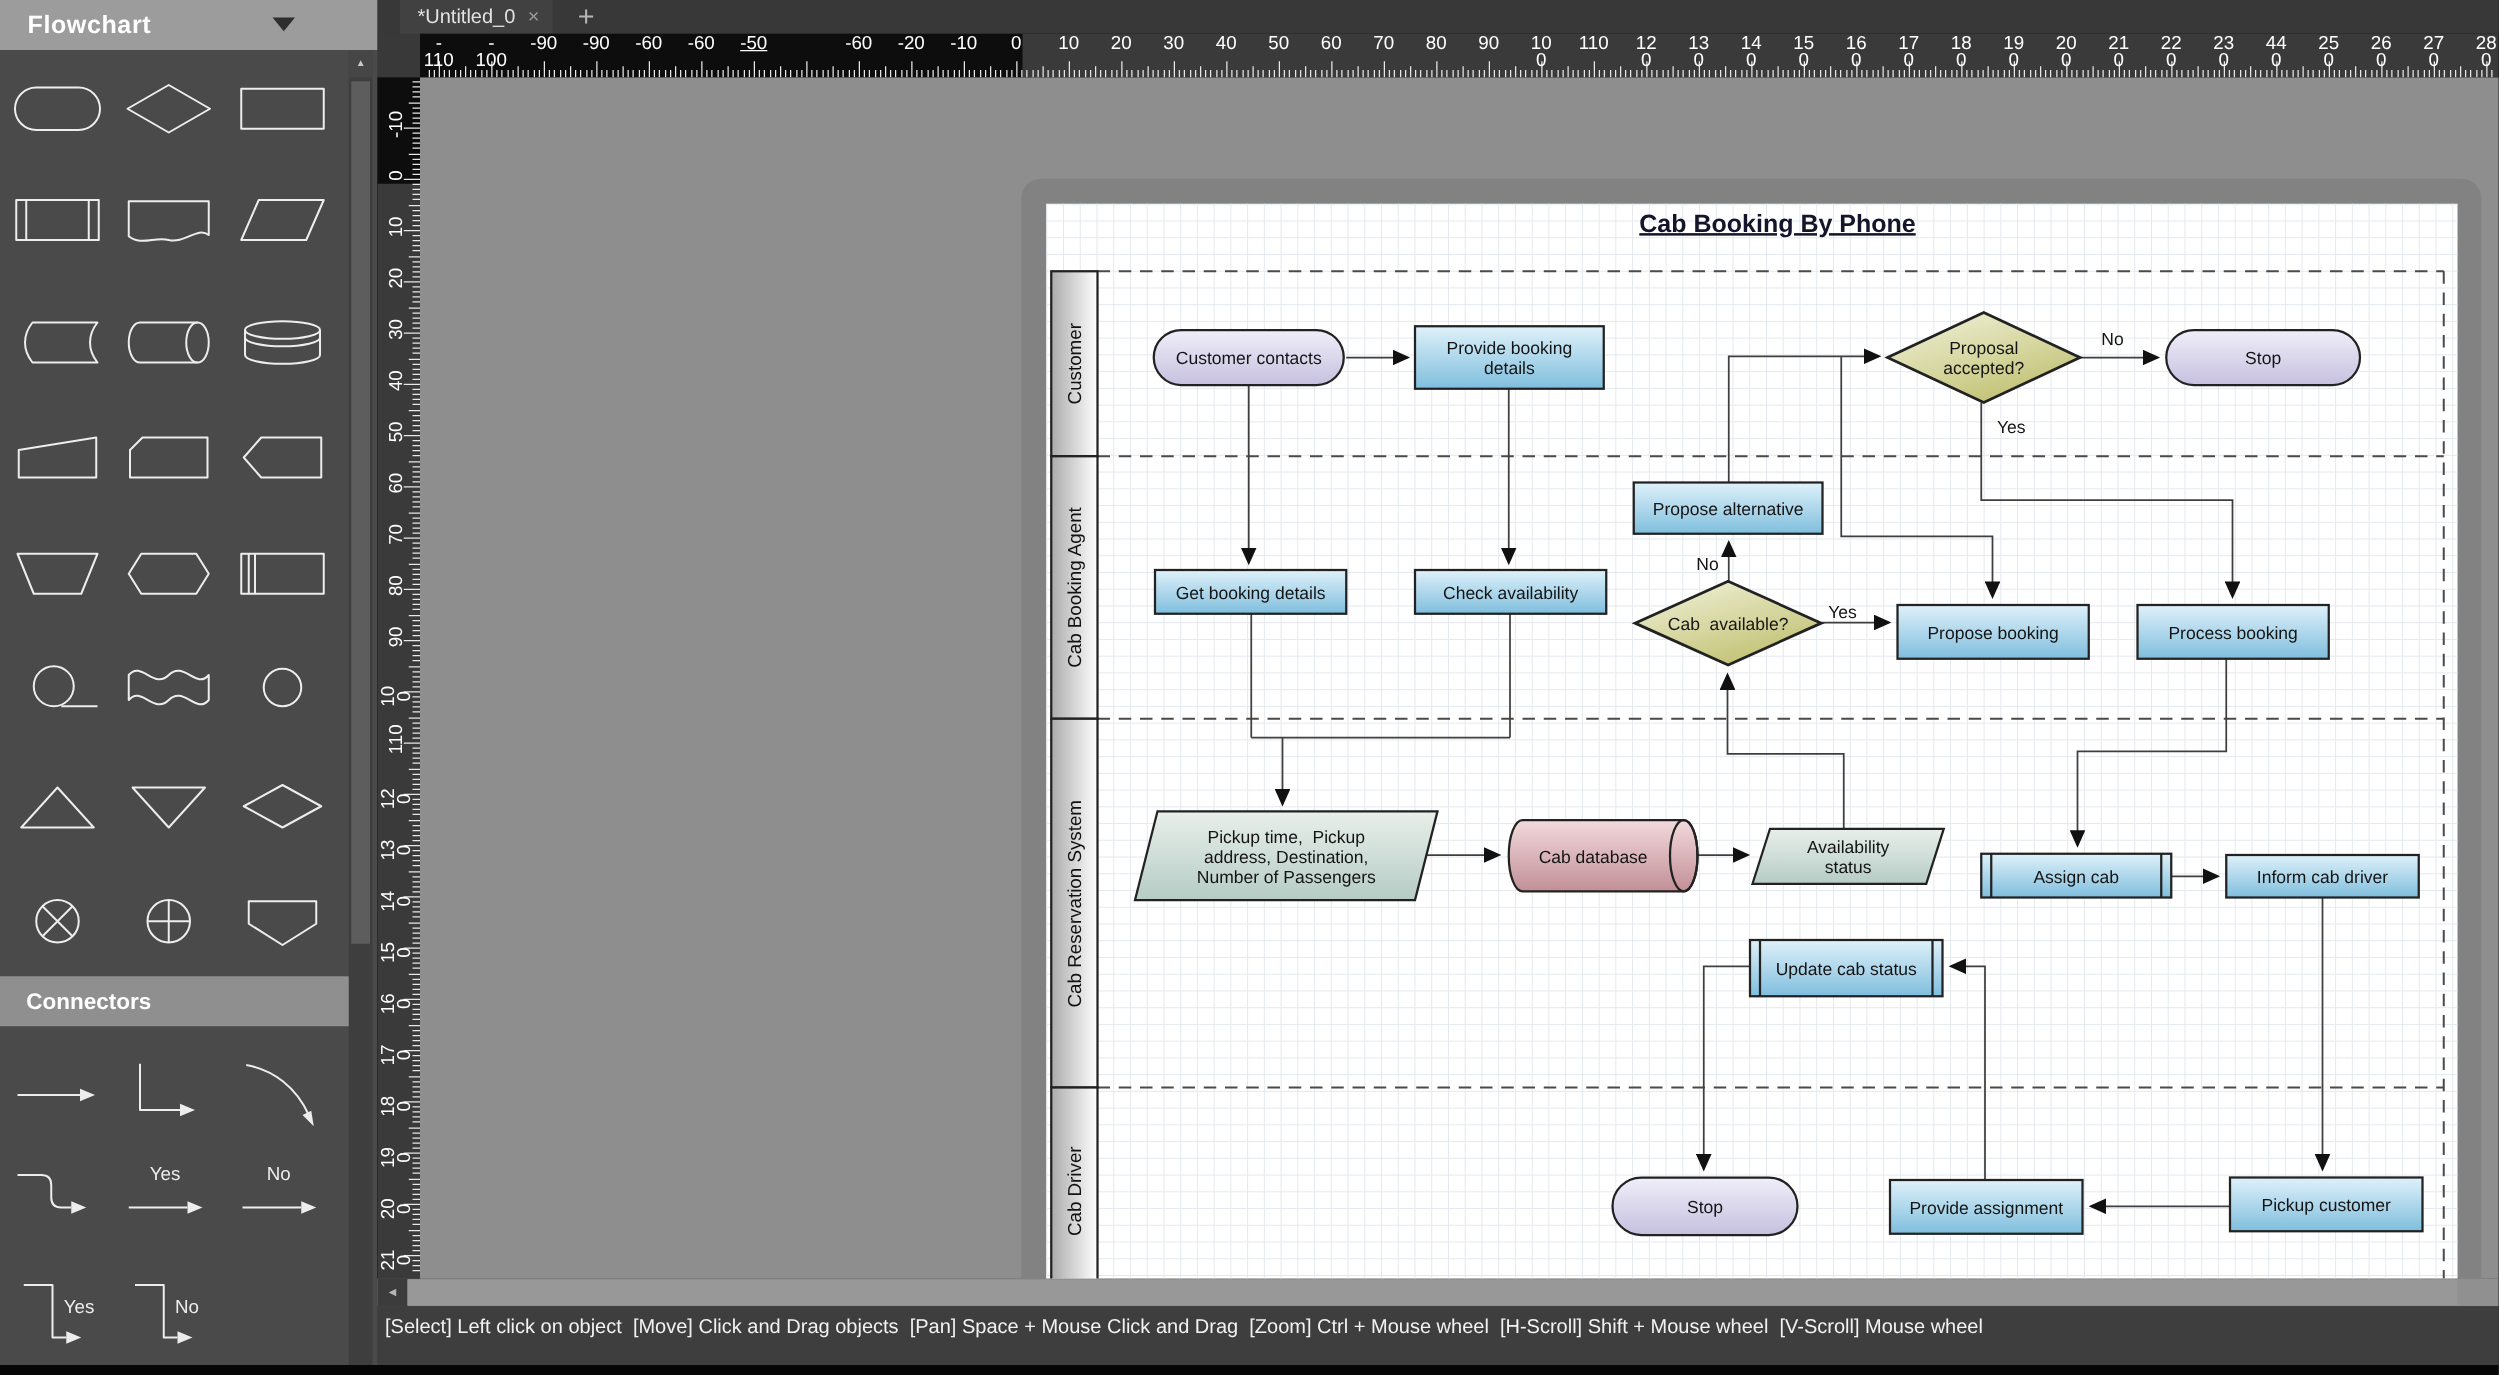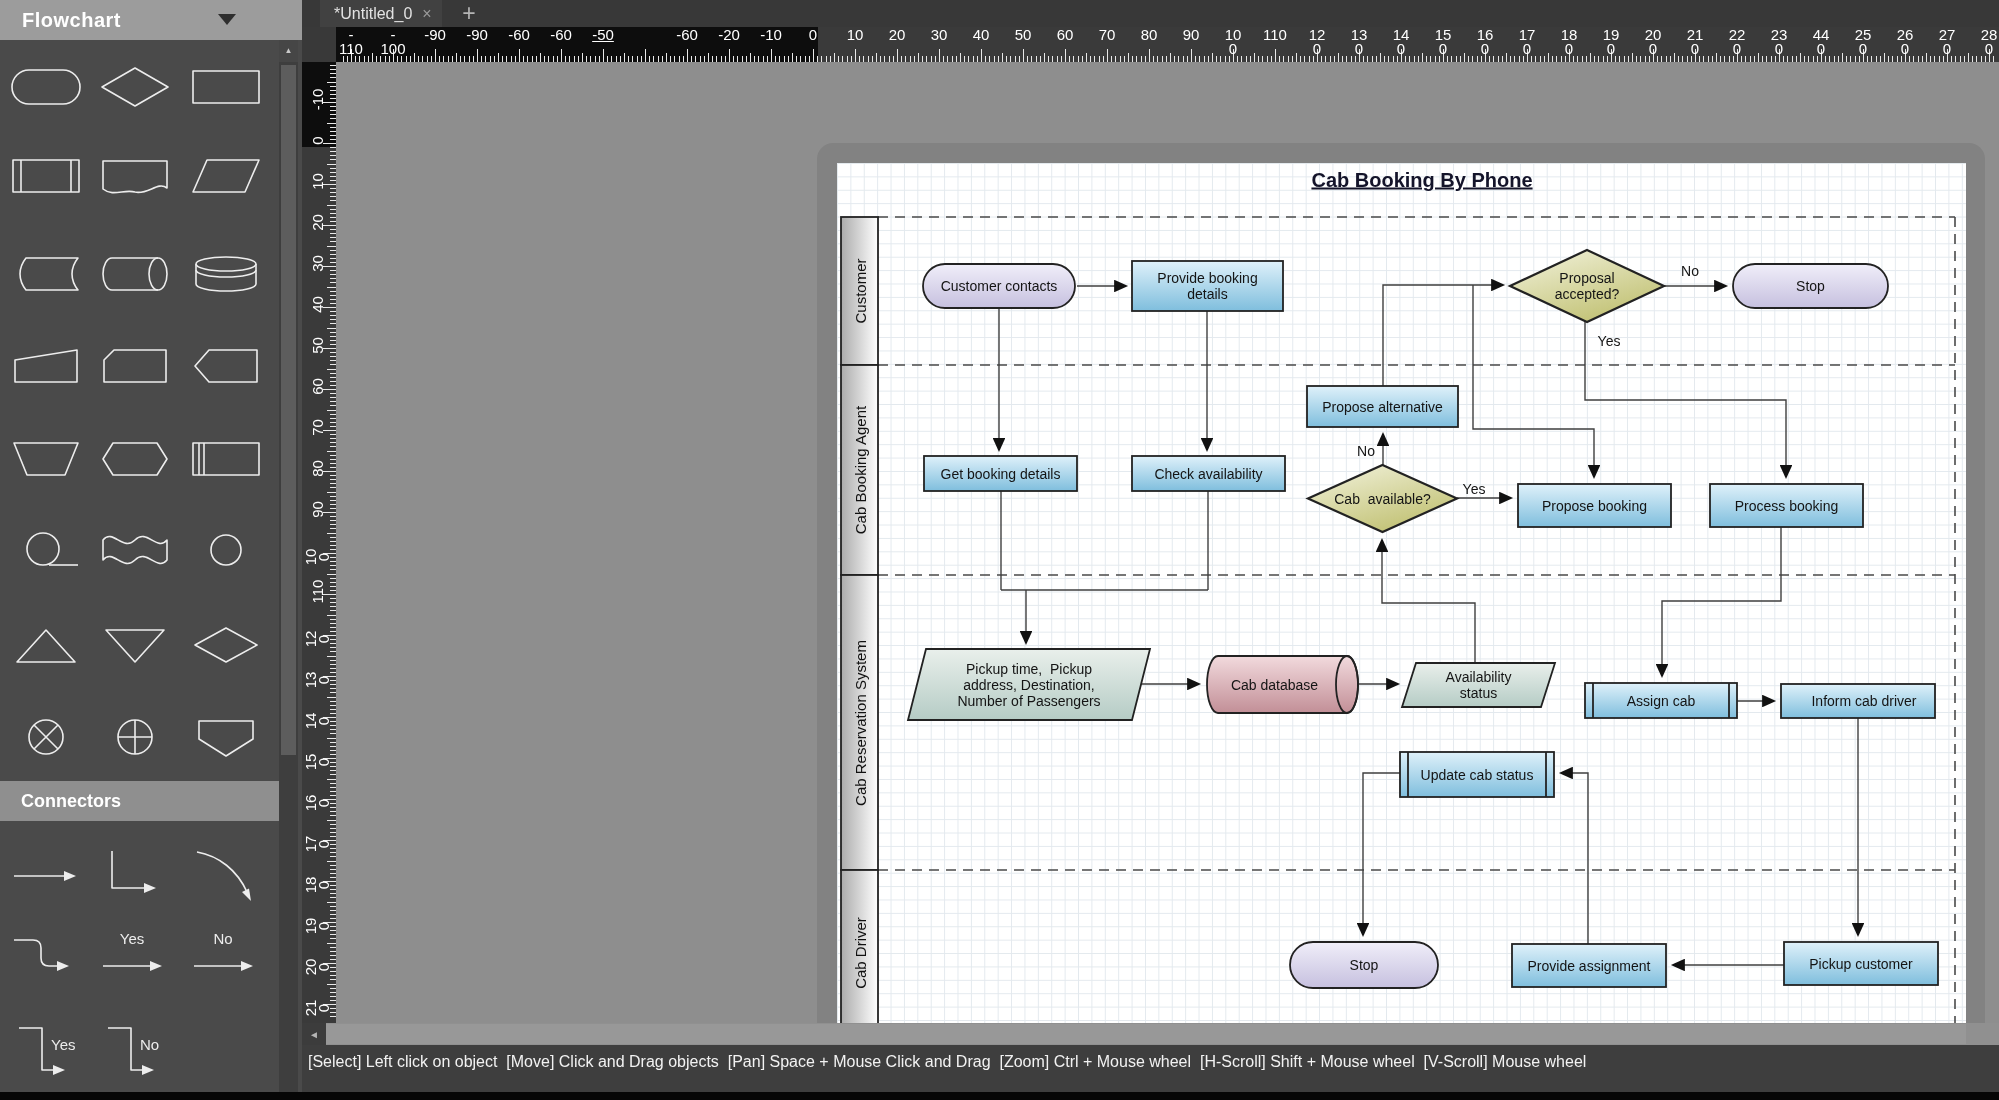--- a/index.html
+++ b/index.html
@@ -1320,21 +1320,21 @@
         <div class="node-label" style="left: 972px; top: 403px; width: 149px; height: 67px;">Cab  available?</div>
         <div class="node-label" style="left: 1182px; top: 422px; width: 153px; height: 43px;">Propose booking</div>
         <div class="node-label" style="left: 1374px; top: 422px; width: 153px; height: 43px;">Process booking</div>
         <div class="node-label" style="left: 572px; top: 587px; width: 242px; height: 71px;">Pickup time,  Pickup
 address, Destination,
 Number of Passengers</div>
         <div class="node-label" style="left: 871px; top: 594px; width: 151px; height: 57px; padding-right: 16px;">Cab database</div>
         <div class="node-label" style="left: 1066px; top: 601px; width: 153px; height: 44px;">Availability
 status</div>
         <div class="node-label" style="left: 1249px; top: 621px; width: 152px; height: 35px;">Assign cab</div>
-        <div class="node-label" style="left: 1445px; top: 622px; width: 166px; height: 34px;">Inform cab driver</div>
+        <div class="node-label" style="left: 1445px; top: 622px; width: 154px; height: 34px;">Inform cab driver</div>
         <div class="node-label" style="left: 1064px; top: 690px; width: 154px; height: 45px;">Update cab status</div>
         <div class="node-label" style="left: 954px; top: 880px; width: 148px; height: 46px;">Stop</div>
         <div class="node-label" style="left: 1176px; top: 882px; width: 154px; height: 43px;">Provide assignment</div>
         <div class="node-label" style="left: 1448px; top: 880px; width: 154px; height: 43px;">Pickup customer</div>
         <div class="edge-label" style="left: 1354px; top: 209px;">No</div>
         <div class="edge-label" style="left: 1273px; top: 279px;">Yes</div>
         <div class="edge-label" style="left: 1030px; top: 389px;">No</div>
         <div class="edge-label" style="left: 1138px; top: 427px;">Yes</div>
       </div>
   </div>

